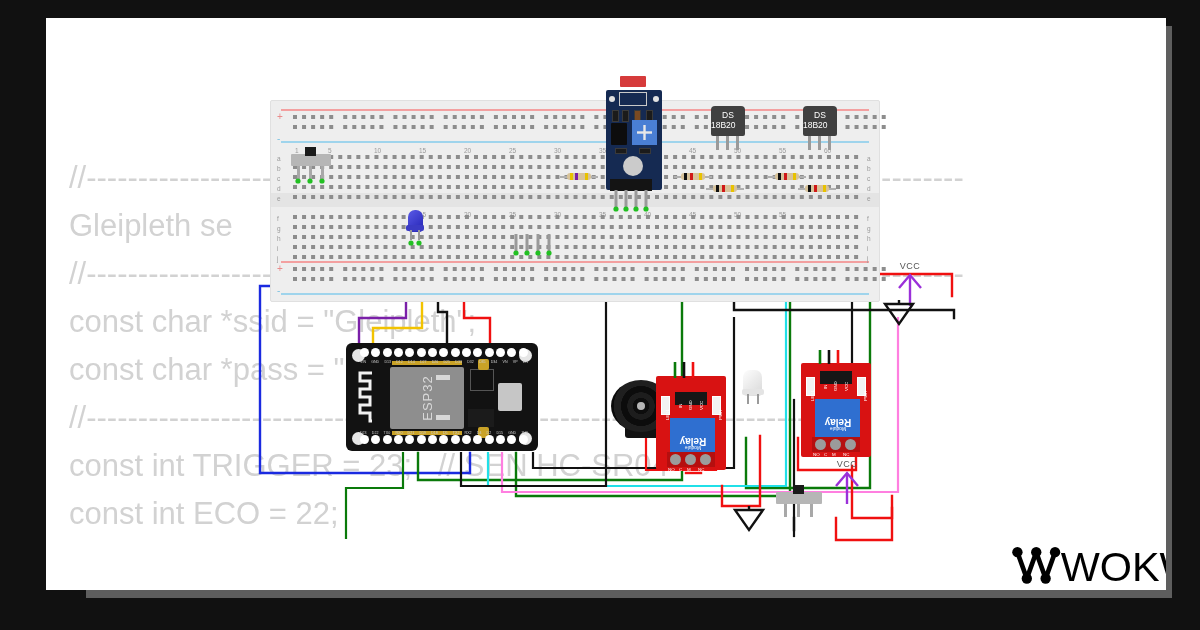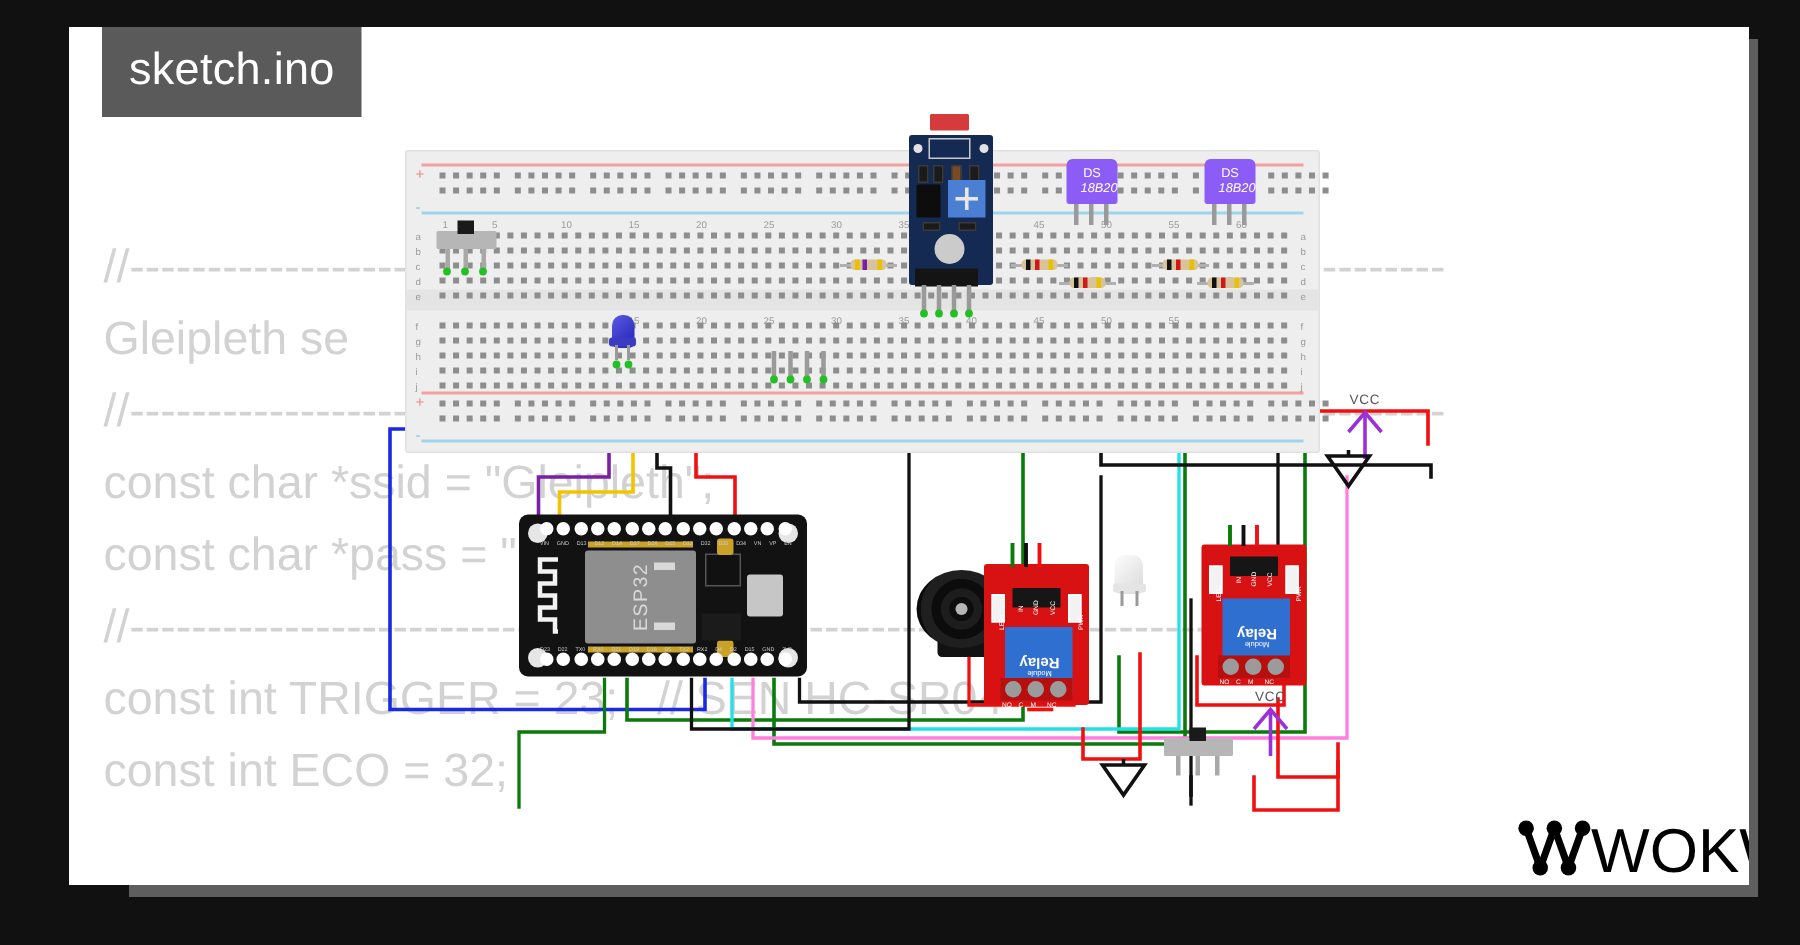--- a/index.html
+++ b/index.html
@@ -91,23 +91,23 @@
   .flamemod .hdr{position:absolute;left:13px;top:2px;width:28px;height:14px;border:1px solid #c9c9c9;box-sizing:border-box;}
   .flamemod .pad{position:absolute;width:6px;height:6px;border-radius:50%;background:#e2e2e2;}
   .flamemod .rsr{position:absolute;width:7px;height:12px;background:#1b1b1b;border:1px solid #3a3a3a;box-sizing:border-box;}
   .flamemod .ic{position:absolute;left:5px;top:33px;width:16px;height:22px;background:#0d0d0d;border-radius:1px;}
   .flamemod .pot{position:absolute;left:26px;top:30px;width:25px;height:25px;background:#4a7fd4;}
   .flamemod .potx{position:absolute;left:31px;top:35px;width:15px;height:15px;}
   .flamemod .cap{position:absolute;left:17px;top:66px;width:20px;height:20px;border-radius:50%;background:#cbcbcb;}
   .flamemod .btmhdr{position:absolute;left:4px;bottom:-1px;width:42px;height:12px;background:#141414;}
 
   
-  .ds18b20{width:34px;height:30px;background:#8b5cf6;border-radius:4px 4px 2px 2px;}
+  .ds18b20{width:34px;height:30px;background:#404040;border-radius:4px 4px 2px 2px;}
   .ds18b20 .t1{position:absolute;width:100%;text-align:center;top:4px;color:#fff;font-size:8.5px;}
-  .ds18b20 .t2{position:absolute;width:100%;text-align:right;top:14px;color:#fff;font-size:8.5px;font-style:italic;}
+  .ds18b20 .t2{position:absolute;width:100%;text-align:left;top:14px;color:#fff;font-size:8.5px;}
   .ds-legs{position:absolute;left:5px;top:30px;width:24px;height:14px;}
   .ds-legs i{position:absolute;top:0;width:3px;height:14px;background:#9a9a9a;}
 
   
   .resistor{width:38px;height:7px;}
   .resistor .body{position:absolute;left:7px;top:0;width:24px;height:7px;background:#d8c39a;border-radius:3px;}
   .resistor .lead{position:absolute;top:3px;width:8px;height:1.5px;background:#b0b0b0;}
   .resistor b{position:absolute;top:0;width:3px;height:7px;display:block;}
 
   
@@ -178,21 +178,21 @@
   <div class="canvas">
 
     <div class="code-layer">
       <div class="code-line" style="top:136px">//-------------------------------------------------------------------------------------</div>
       <div class="code-line" style="top:184px">Gleipleth se</div>
       <div class="code-line" style="top:232px">//-------------------------------------------------------------------------------------</div>
       <div class="code-line" style="top:280px">const char *ssid = "Gleipleth";</div>
       <div class="code-line" style="top:328px">const char *pass = "18200E";</div>
       <div class="code-line" style="top:376px">//-------------------------- GLOBALES-----------------------------</div>
       <div class="code-line" style="top:424px">const int TRIGGER = 23;   // SEN HC-SR04</div>
-      <div class="code-line" style="top:472px">const int ECO = 32;</div>
+      <div class="code-line" style="top:472px">const int ECO = 22;</div>
       <div class="code-line" style="top:568px">const int LED = 14;      // LED AZUL</div>
     </div>
 
     <div class="diagram">
 
       <svg style="position:absolute;left:0;top:0;width:1120px;height:572px">
         <g fill="none" stroke-width="2.4" stroke-linecap="square" stroke-linejoin="miter">
 
           <path d="M258,148 L258,200 L232,200 L232,250" stroke="#9a9a9a"></path>
           <path d="M244,148 L244,268" stroke="#f01010"></path>
@@ -1557,15 +1557,14 @@
             <circle cx="50" cy="14" r="5.5"></circle>
           <circle cx="20" cy="42" r="5.5"></circle>
             <circle cx="40" cy="42" r="5.5"></circle>
         </g>
         <text x="56" y="45" font-family="'Liberation Sans',sans-serif" font-size="44" font-weight="400" fill="#000">WOKWi</text>
       </svg>
     </div>
 
   </div>
 
-  <div class="file-tab">sketch.ino</div>
 
 </div>
 
 </body></html>

